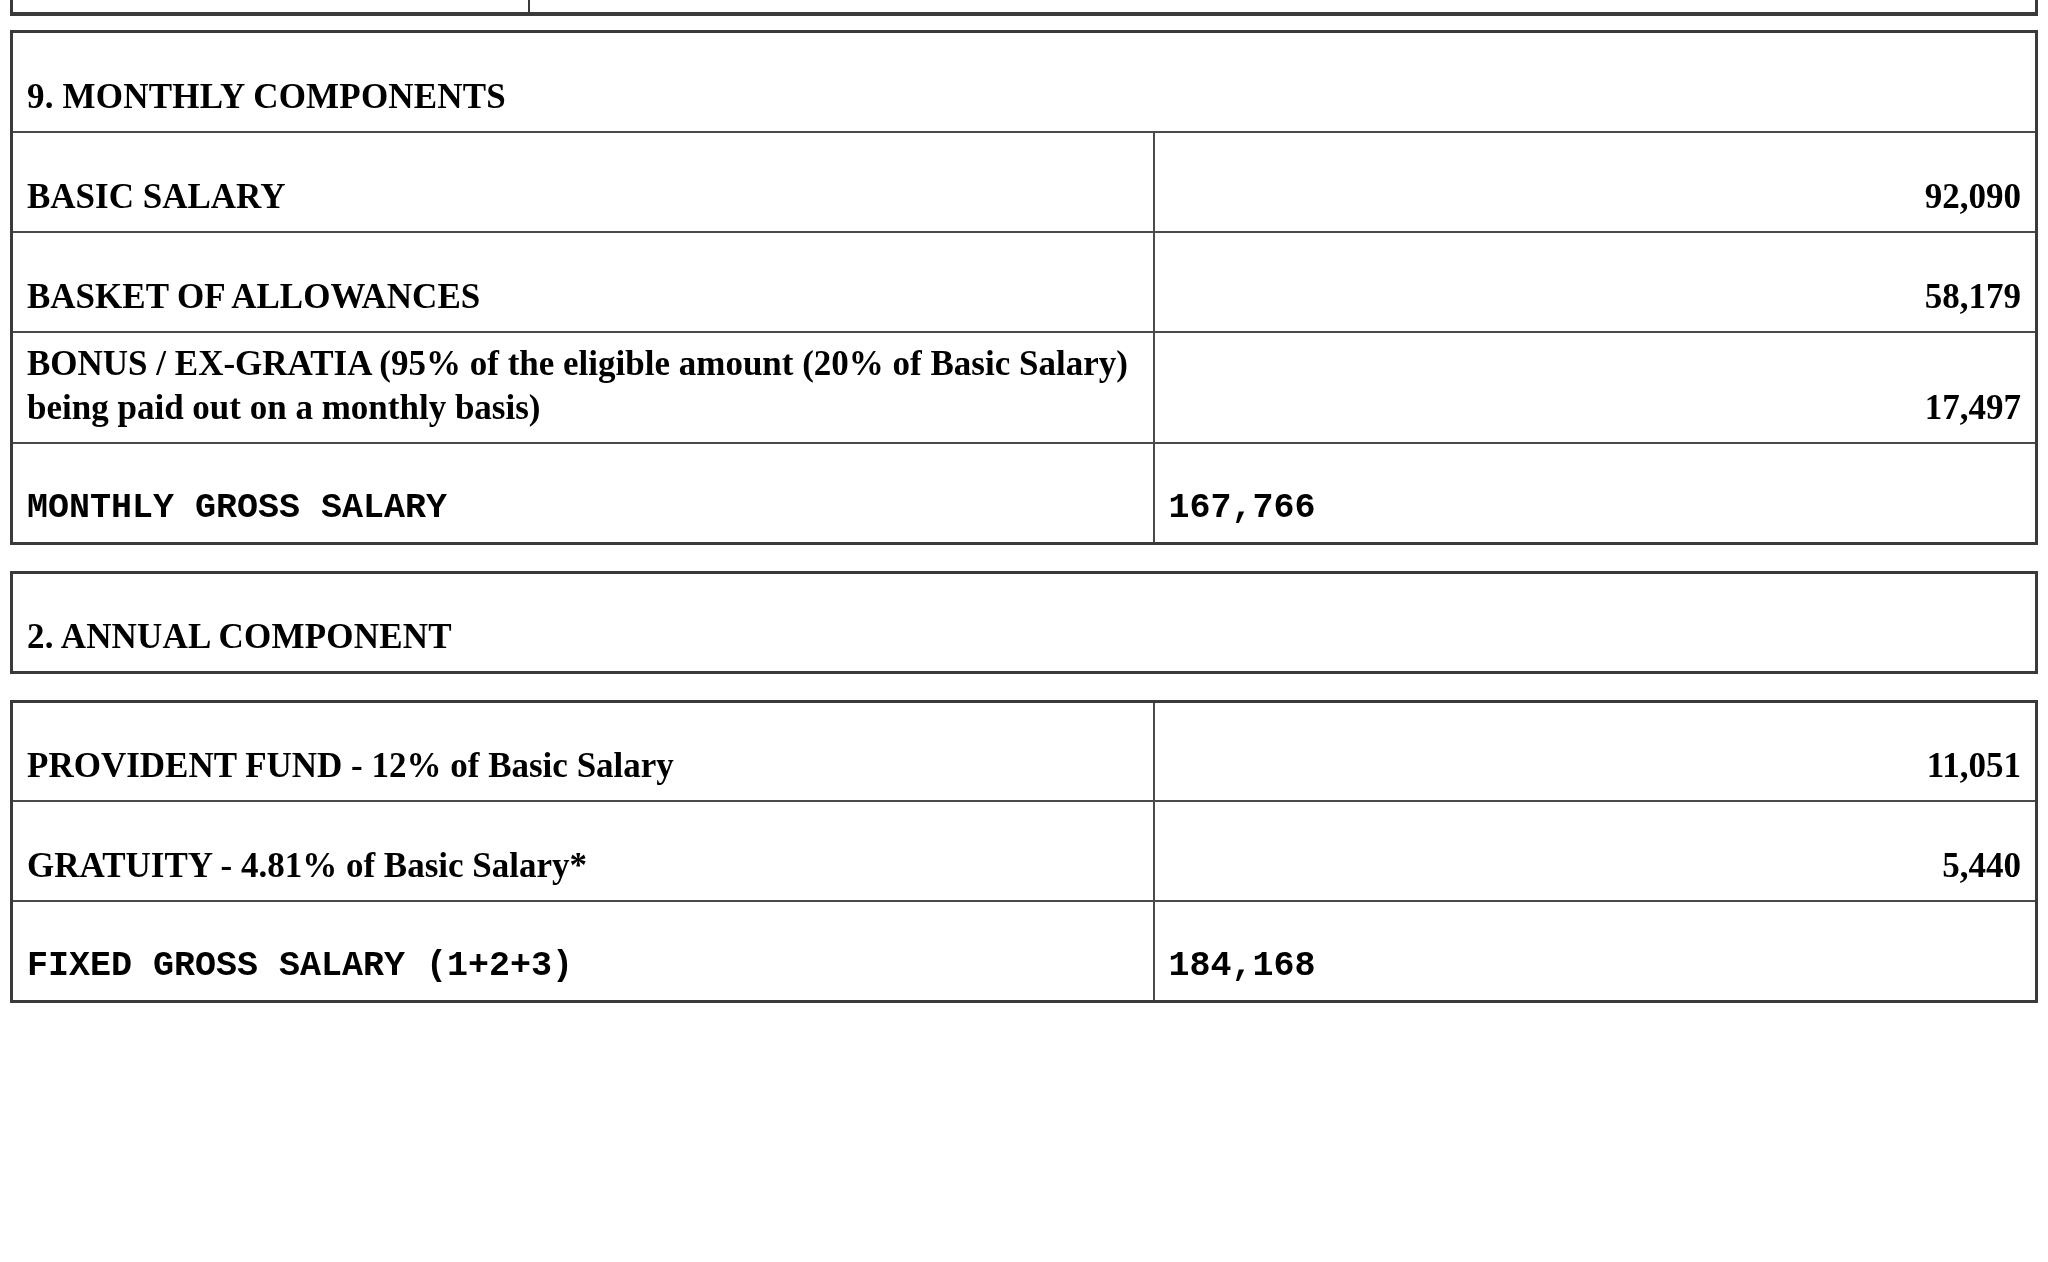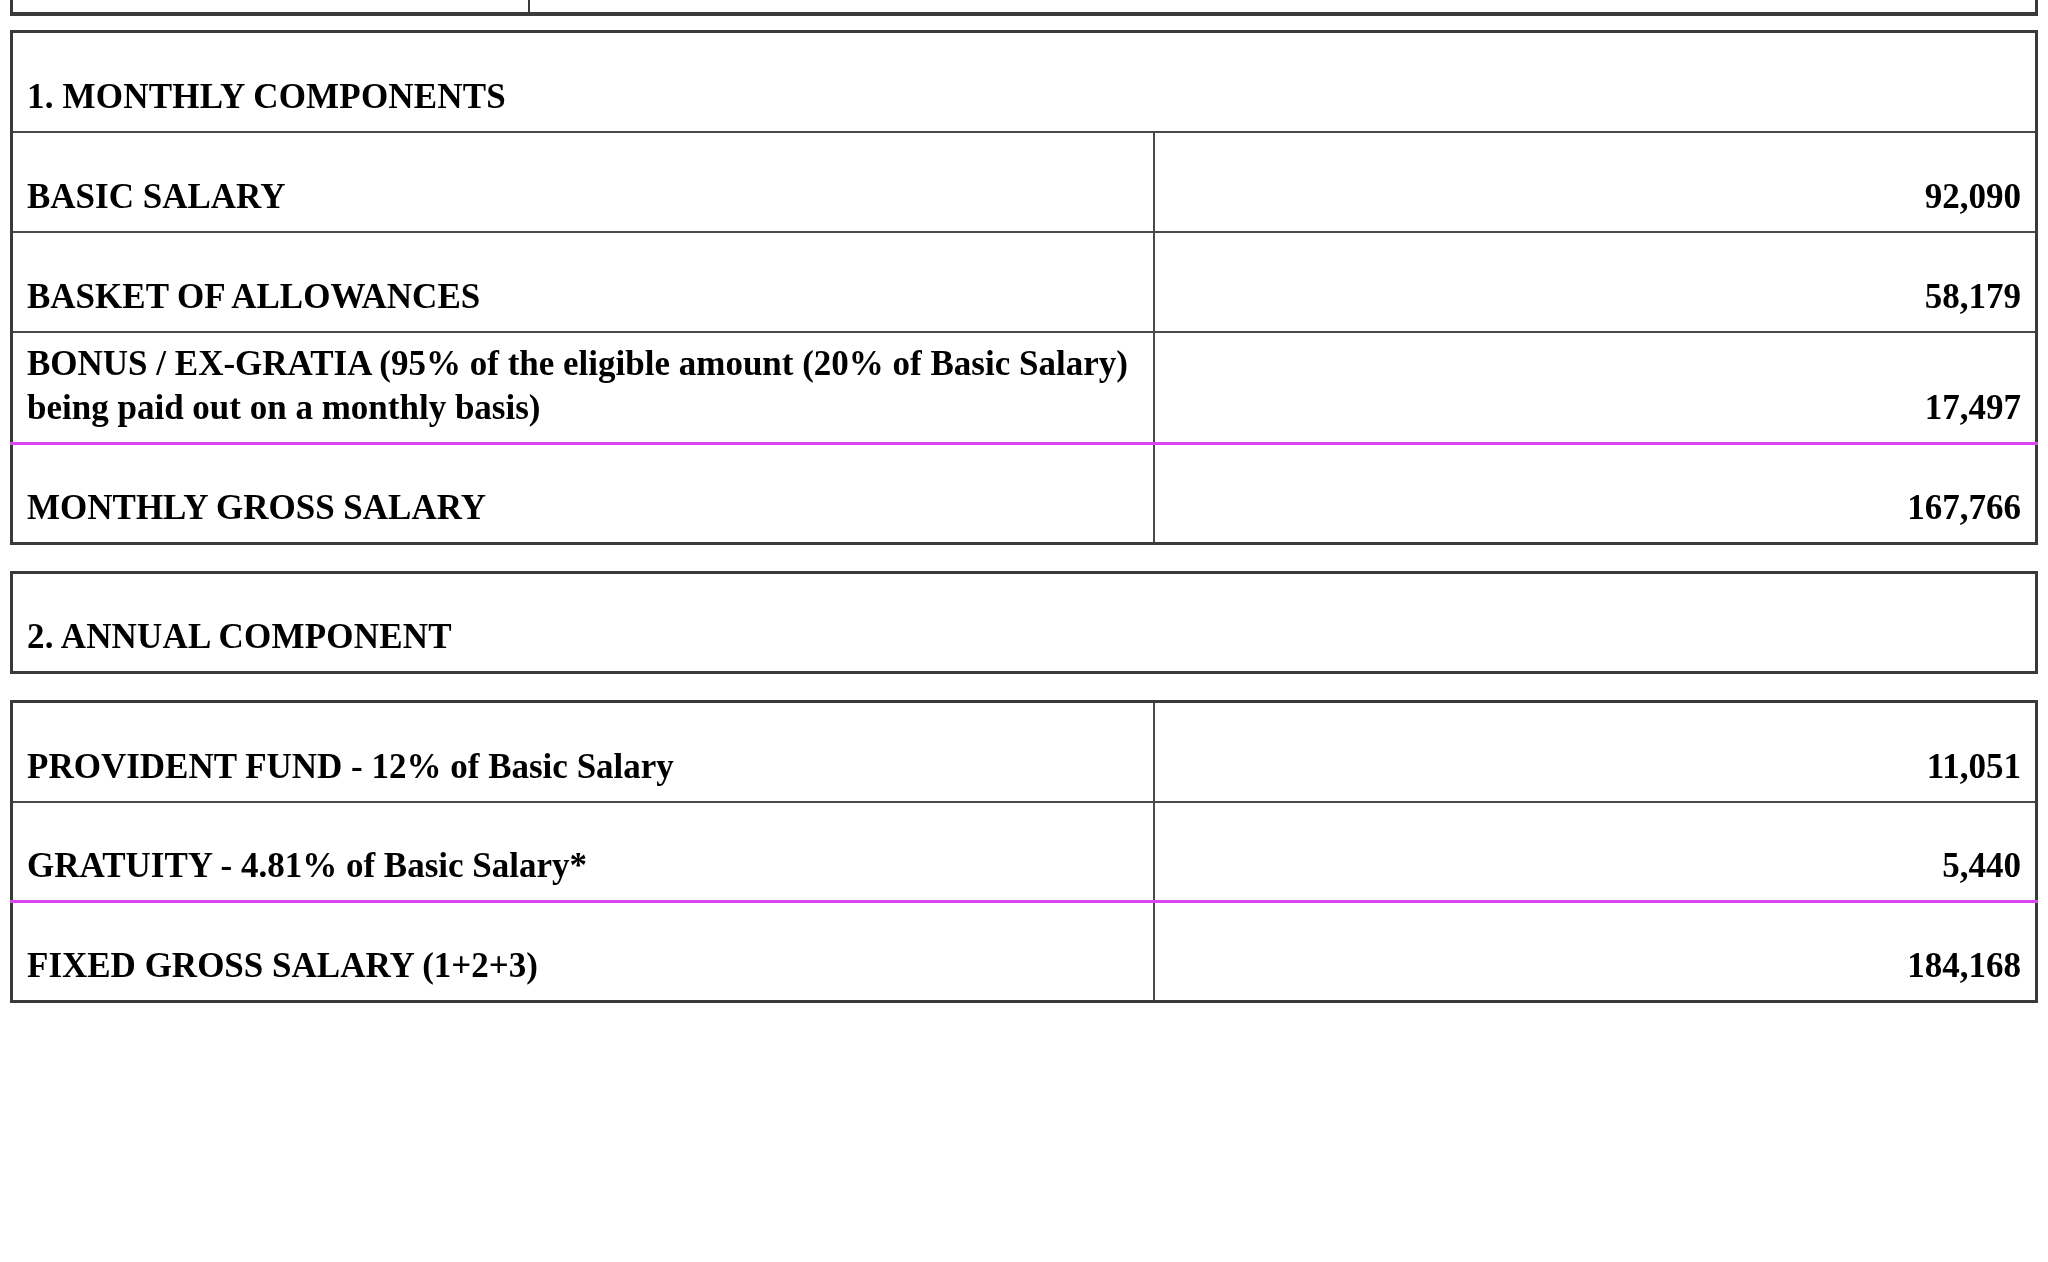--- a/index.html
+++ b/index.html
@@ -71,28 +71,28 @@
   .tbl td.label-bold {
     font-weight: bold;
   }
   .tbl td.value {
     text-align: right;
     font-weight: bold;
     vertical-align: bottom;
     margin-top: 21px;
   }
   .tbl td.value-bold {
-    text-align: right;
     font-weight: bold;
     vertical-align: bottom;
   }
 
   
   .tbl tr.total-row td {
-    border-top: 3px solid #d946ef;
+    border-top: 1px solid #d946ef;
+    font-family: Liberation Mono, monospace;
   }
 
   
   .row-tall td {
     height: 100px;
   }
   .row-xtall td {
     height: 90px;
   }
 
@@ -110,21 +110,21 @@
   </div>
   <div class="tbl-gap" style="height:14px"></div>
 
   <table class="tbl">
     <colgroup>
         <col class="c-label">
         <col class="c-value">
       </colgroup>
     <tbody>
       <tr class="row-tall">
-        <td class="section-head" colspan="2">1. MONTHLY COMPONENTS</td>
+        <td class="section-head" colspan="2">9. MONTHLY COMPONENTS</td>
       </tr>
       <tr class="row-tall">
         <td class="label">BASIC SALARY</td>
         <td class="value">92,090</td>
       </tr>
       <tr class="row-tall">
         <td class="label">BASKET OF ALLOWANCES</td>
         <td class="value">58,179</td>
       </tr>
       <tr class="row-xtall">

